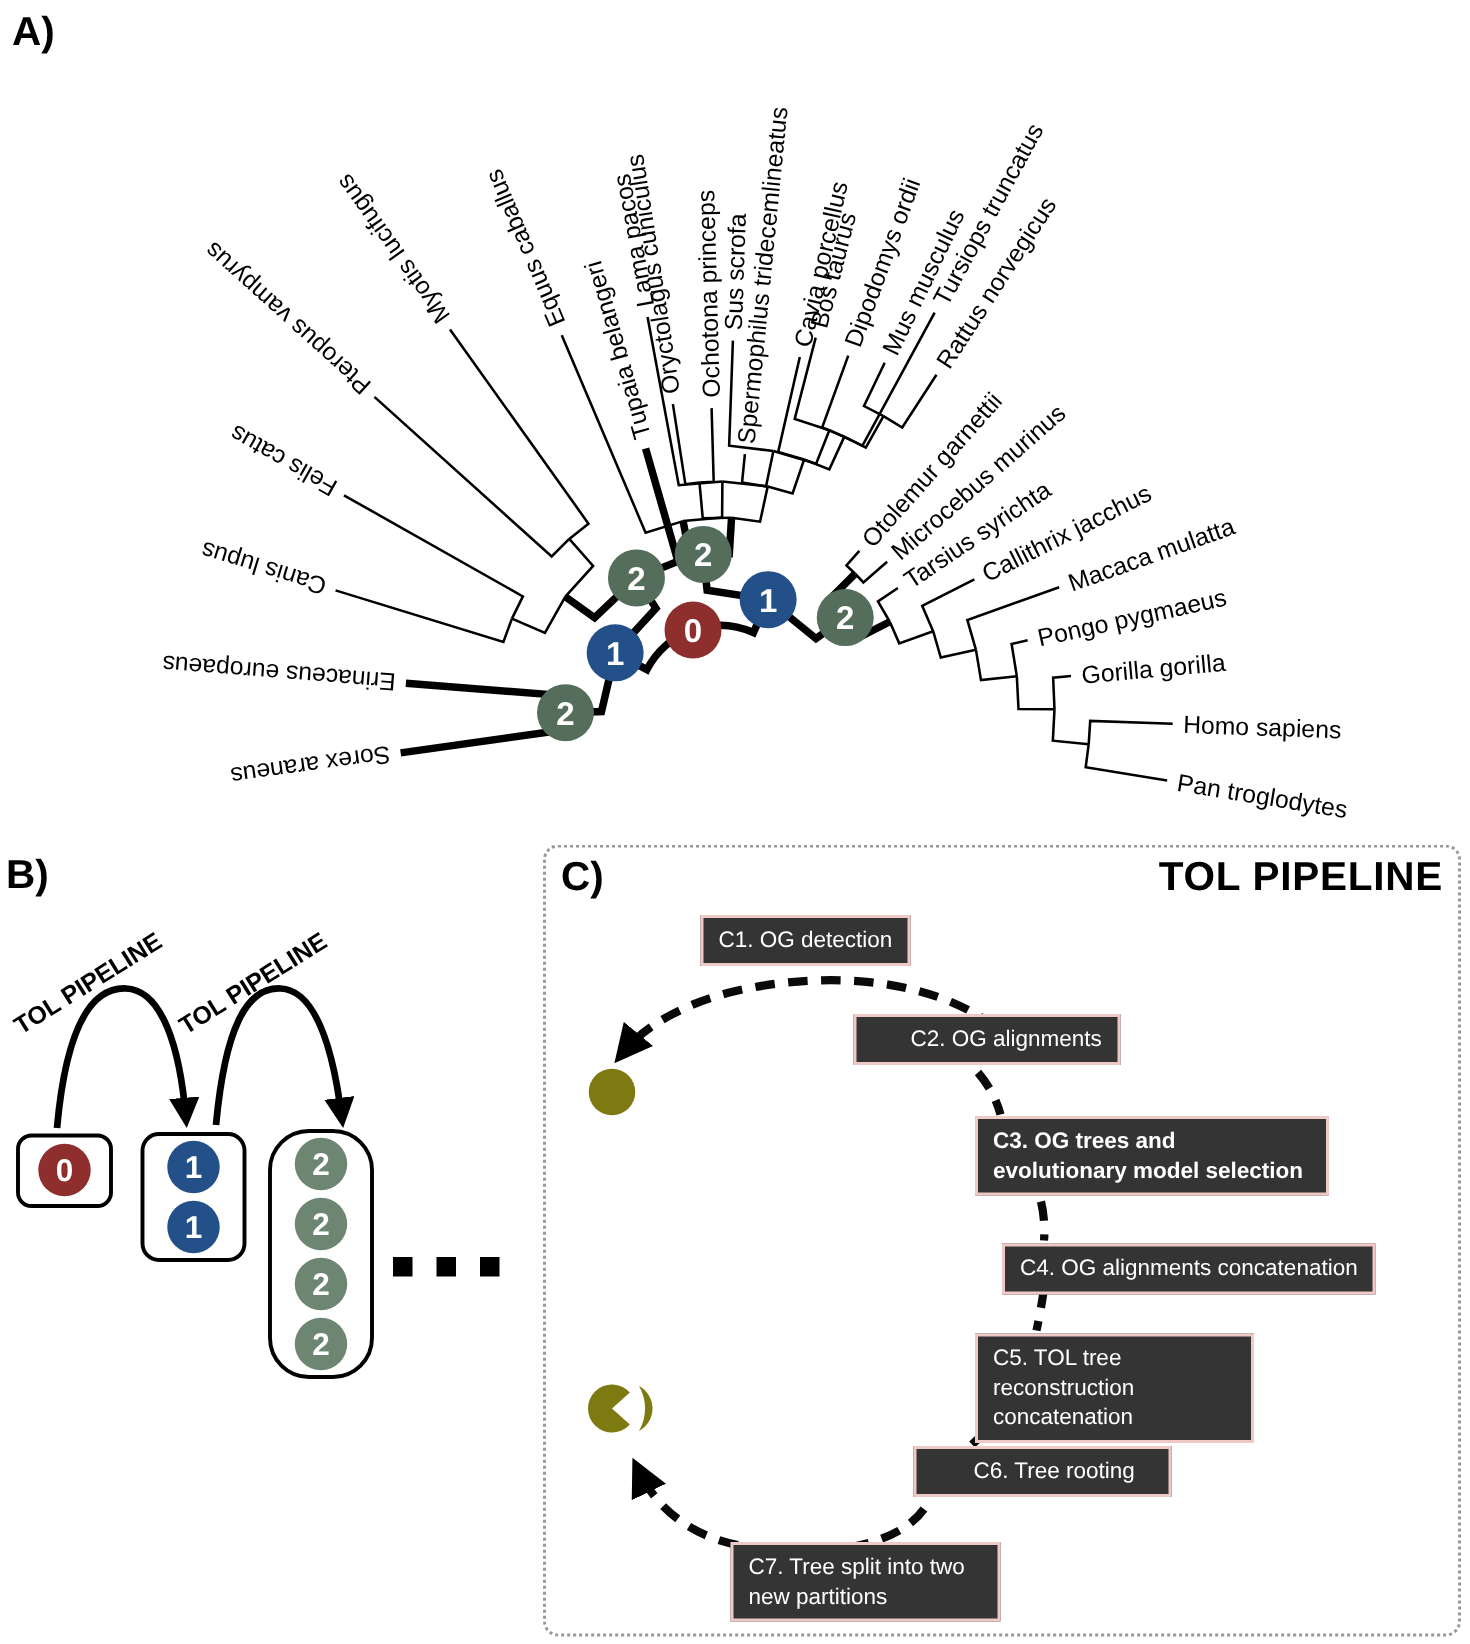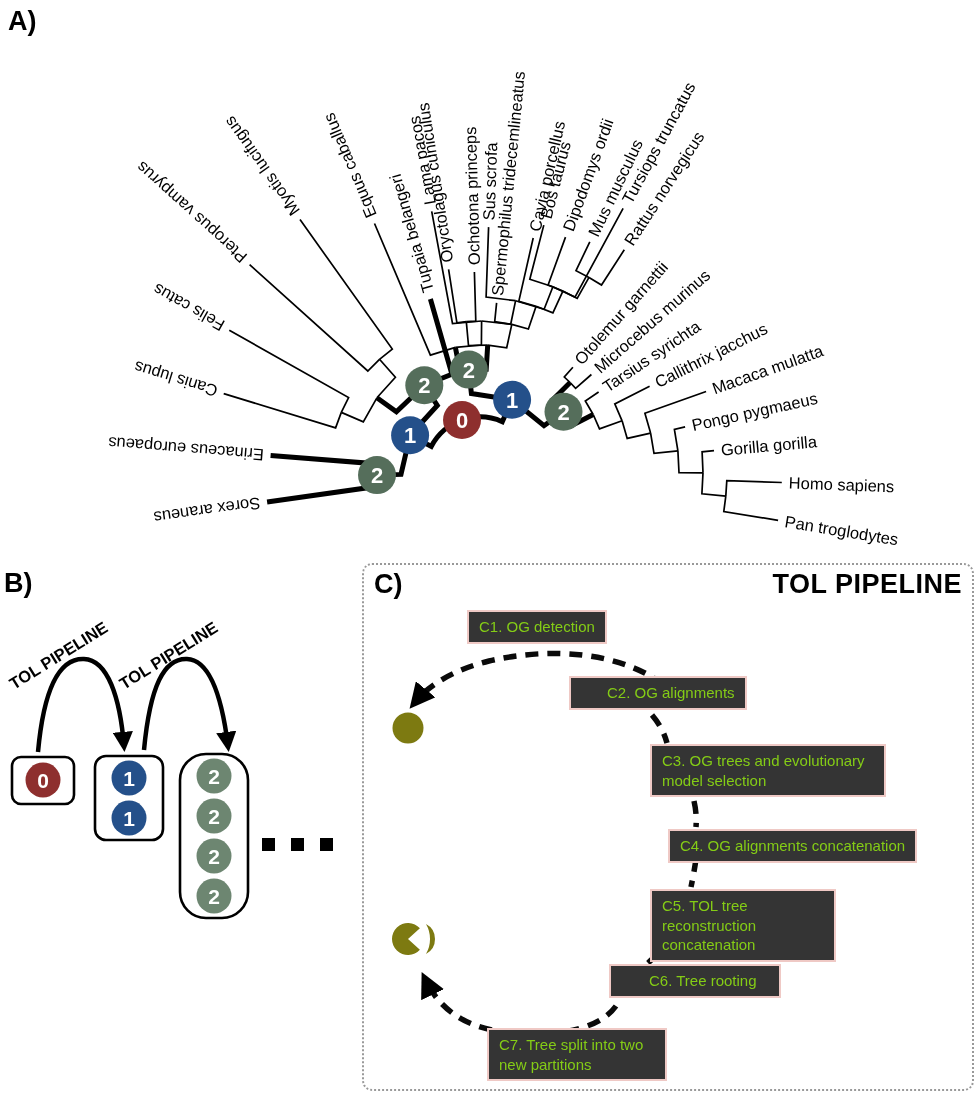--- a/index.html
+++ b/index.html
@@ -14,21 +14,21 @@
   .badge-num{fill:#fff;font-size:22px;font-weight:bold;text-anchor:middle;}
   .arc-label{font-size:16.5px;font-weight:bold;fill:#000;}
   .pbox{fill:#fff;stroke:#000;stroke-width:2.6px;}
   .pcirc-num{fill:#fff;font-size:21px;font-weight:bold;text-anchor:middle;}
   #panel-c{position:absolute;left:362px;top:563px;width:612px;height:528px;
            border:2px dotted #999;border-radius:10px;box-sizing:border-box;background:#fff;}
   #panel-c .c-label{position:absolute;left:10px;top:4px;font-size:27px;font-weight:bold;}
   #panel-c .c-title{position:absolute;right:10px;top:4px;font-size:27px;font-weight:bold;letter-spacing:.5px;}
   #cycle-svg{position:absolute;left:0;top:0;}
   .dash{stroke:#0a0a0a;stroke-width:5.5;fill:none;stroke-dasharray:13 9;}
-  .step{position:absolute;background:#343434;border:2px solid #efc9c5;color:#84cc16;
+  .step{position:absolute;background:#343434;border:2px solid #efc9c5;color:#ffffff;
         font-size:15px;line-height:1.3;padding:5px 10px;box-sizing:border-box;}
   .step.nowrap{white-space:nowrap;}
 </style>
 </head>
 <body>
 
 <div id="fig">
 
   <div class="panel-label" style="left:8px;top:6px;">A)</div>
   <svg id="tree-svg" width="980" height="556" viewBox="0 0 980 556">
@@ -198,21 +198,21 @@
 
       <circle id="root-marker" cx="44" cy="163" r="15.5" fill="#7d7a11"></circle>
       <g id="split-marker">
         <path d="M 44 374 L 55.9 363.3 A 16 16 0 1 0 55.9 384.7 Z" fill="#7d7a11"></path>
         <path d="M 62 359 A 17 17 0 0 1 62 389 A 30 30 0 0 0 62 359 Z" fill="#7d7a11"></path>
       </g>
     </svg>
     <div id="steps">
         <div class="step nowrap" style="left: 103px; top: 45px;">C1. OG detection</div>
         <div class="step nowrap" style="left: 205px; top: 111px; padding-left: 36px;">C2. OG alignments</div>
-        <div class="step" style="left: 286px; top: 179px; width: 236px;">C3. OG trees and evolutionary model selection</div>
+        <div class="step" style="left: 286px; top: 179px; width: 236px; font-weight: bold;">C3. OG trees and evolutionary model selection</div>
         <div class="step nowrap" style="left: 304px; top: 264px;">C4. OG alignments concatenation</div>
         <div class="step" style="left: 286px; top: 324px; width: 186px;">C5. TOL tree reconstruction concatenation</div>
         <div class="step" style="left: 245px; top: 399px; width: 172px; padding-left: 38px;">C6. Tree rooting</div>
         <div class="step" style="left: 123px; top: 463px; width: 180px;">C7. Tree split into two new partitions</div>
       </div>
   </div>
 
 </div>
 
 </body></html>

